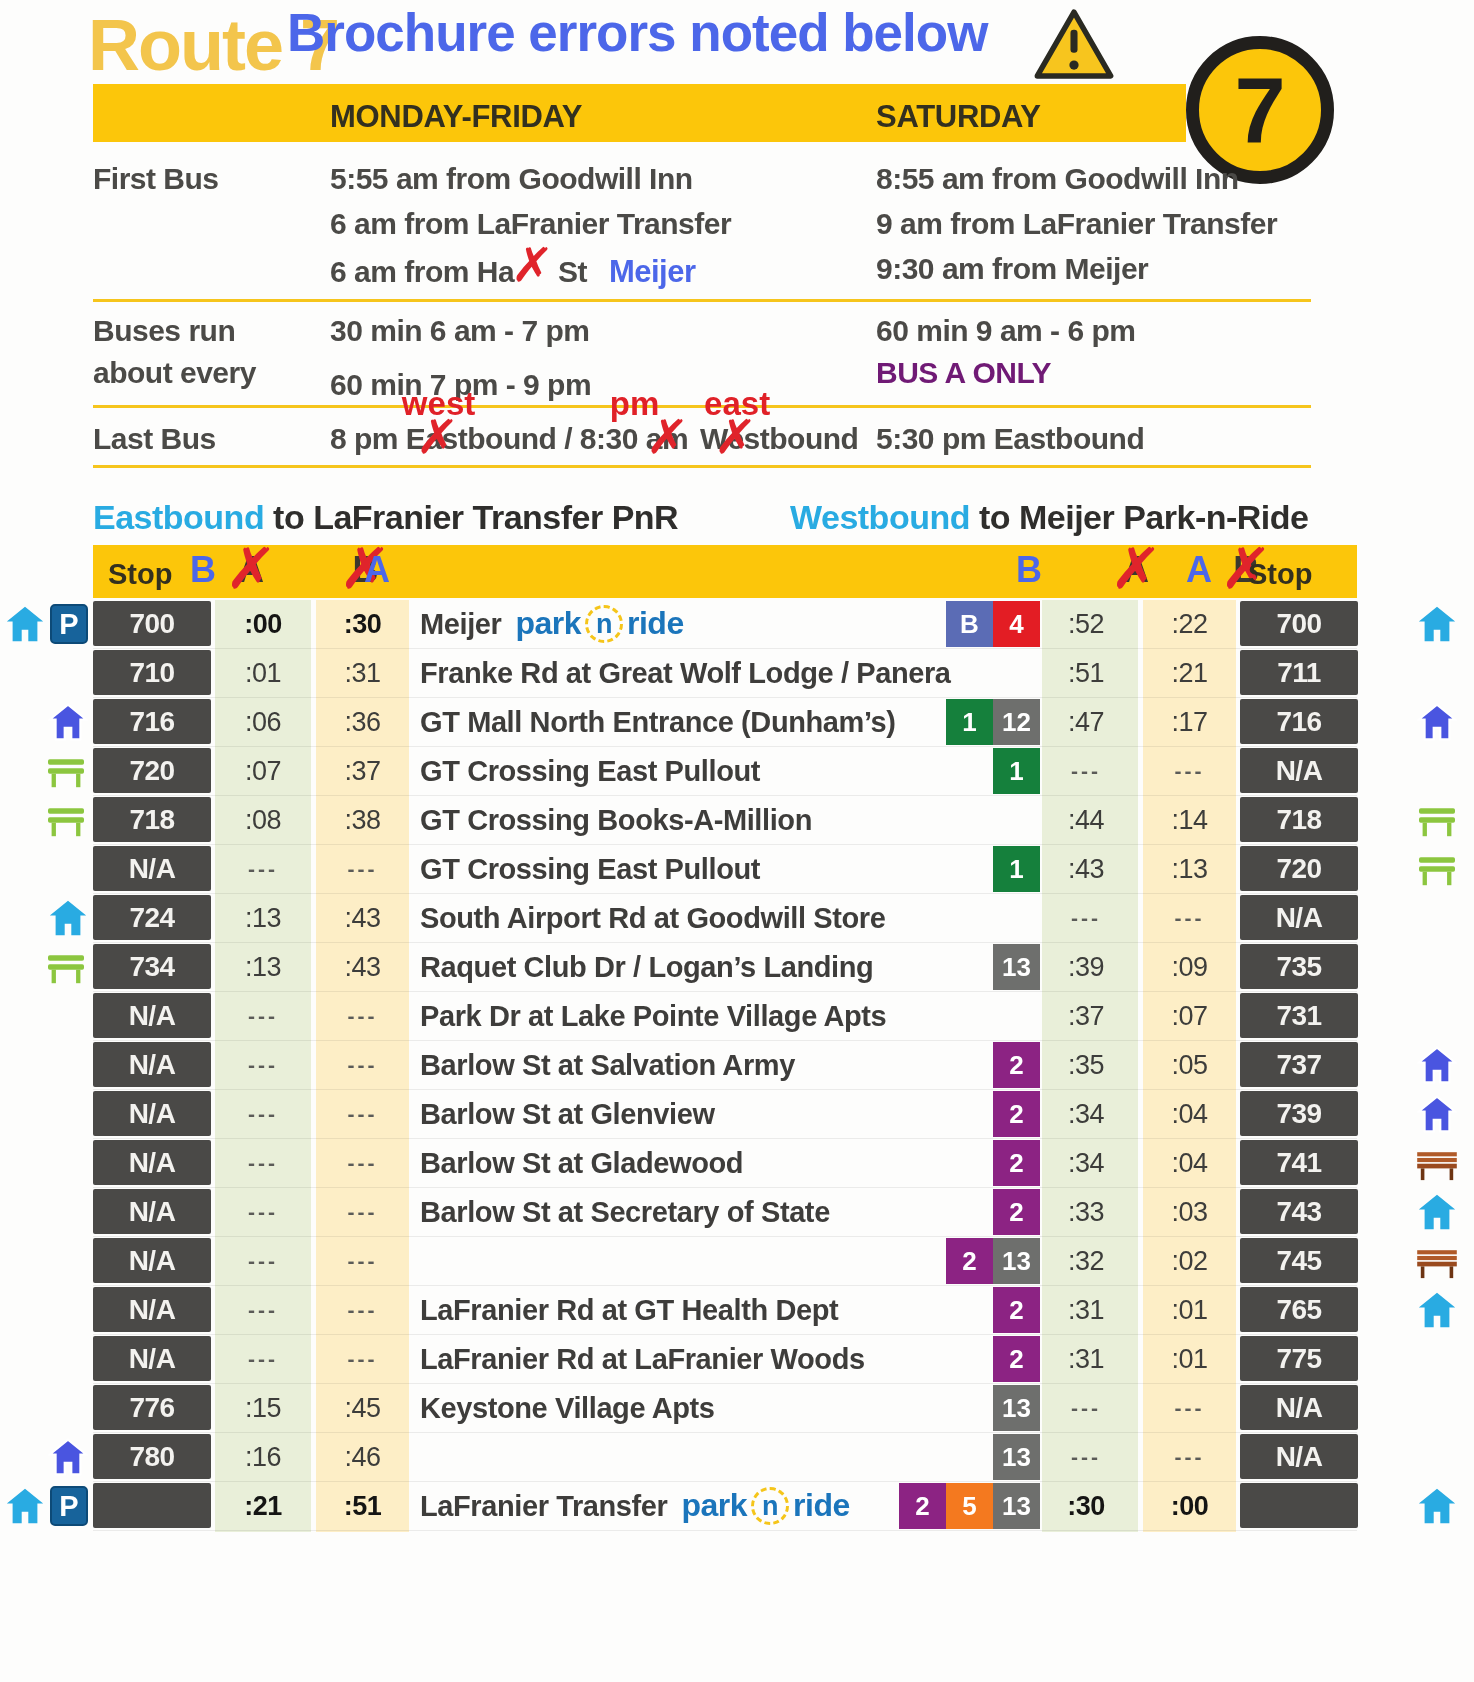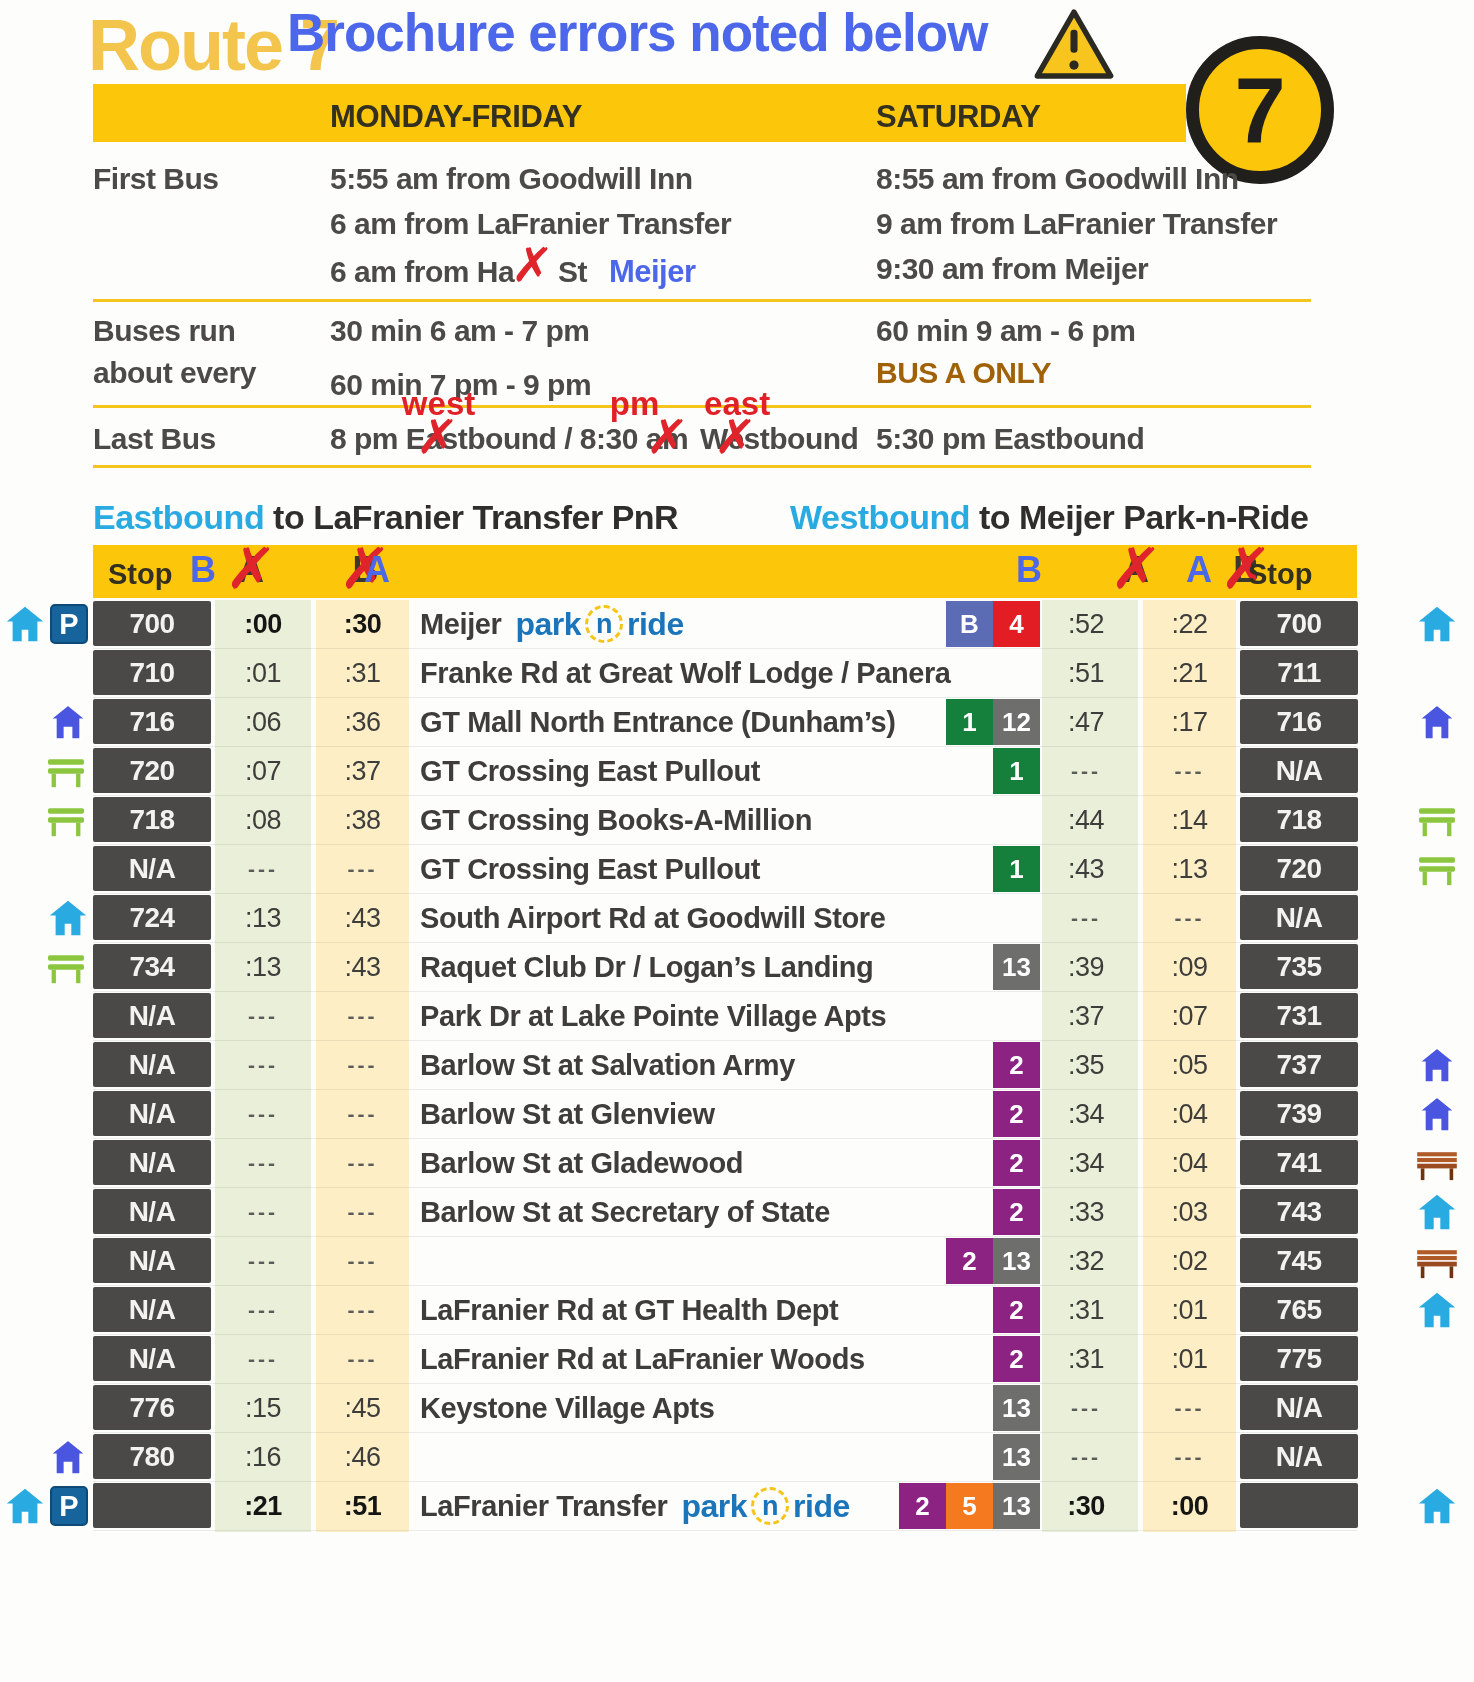--- a/index.html
+++ b/index.html
@@ -18,21 +18,21 @@
     background:#fcc60a;border:13px solid #211f1c;box-sizing:border-box;
     display:flex;align-items:center;justify-content:center;
     font-size:92px;font-weight:bold;color:#211f1c;
   }
   
   .sched-bar{left:93px;top:84px;width:1093px;height:58px;background:#fcc60a;}
   .colhdr{font-size:31px;font-weight:bold;color:#33301f;letter-spacing:-0.3px;}
   .lbl{font-size:30px;font-weight:bold;color:#4b4a47;letter-spacing:-0.5px;}
   .val{font-size:30px;font-weight:bold;color:#4b4a47;letter-spacing:-0.5px;white-space:nowrap;}
   .divider{left:93px;width:1218px;height:3px;background:#f6c51c;}
-  .busaonly{color:#a16207;}
+  .busaonly{color:#701a75;}
   .fix-blue{color:#4c67e9;font-weight:bold;font-size:31px;margin-left:22px;}
   .fix-red{position:absolute;top:-37px;font-size:33px;color:#e02128;font-weight:bold;letter-spacing:0;}
   .fa-west{left:-4px;}
   .fa-pm{left:-36px;}
   .fa-east{left:4px;white-space:nowrap;}
   .struck{position:relative;display:inline-block;}
   .struck .x{
     position:absolute;left:50%;top:48%;transform:translate(-50%,-50%) rotate(4deg);
     font-size:1.65em;color:#e0242b;font-weight:bold;line-height:1;
     font-family:"DejaVu Sans",sans-serif;pointer-events:none;
@@ -70,21 +70,21 @@
     font-size:29px;font-weight:bold;color:#3e3d3b;letter-spacing:-0.4px;white-space:nowrap;}
   .badges{position:absolute;right:434px;top:1px;bottom:2px;display:flex;}
   .badge{width:47px;display:flex;align-items:center;justify-content:center;
     color:#fff;font-size:26px;font-weight:bold;}
   .licons{left:2px;width:88px;justify-content:flex-end;gap:5px;padding-right:2px;box-sizing:border-box;}
   .ricons{left:1406px;width:62px;}
   .pbadge{width:38px;height:40px;background:#17639b;border:2px solid #0d4a77;border-radius:5px;
     box-sizing:border-box;display:flex;align-items:center;justify-content:center;
     color:#fff;font-size:29px;font-weight:bold;}
   
-  .pnr{display:inline-flex;align-items:center;margin-left:14px;color:#1b75bb;font-weight:bold;font-size:32px;letter-spacing:-0.5px;}
+  .pnr{display:inline-flex;align-items:flex-start;margin-left:14px;color:#1b75bb;font-weight:bold;font-size:32px;letter-spacing:-0.5px;}
   .pnr .pn{border:3px dashed #f5c51a;border-radius:50%;width:32px;height:32px;
     display:inline-flex;align-items:center;justify-content:center;margin:0 4px;font-size:27px;}
 </style>
 </head>
 <body>
 
 
 
 
 <div class="abs route-title">Route 7</div>

